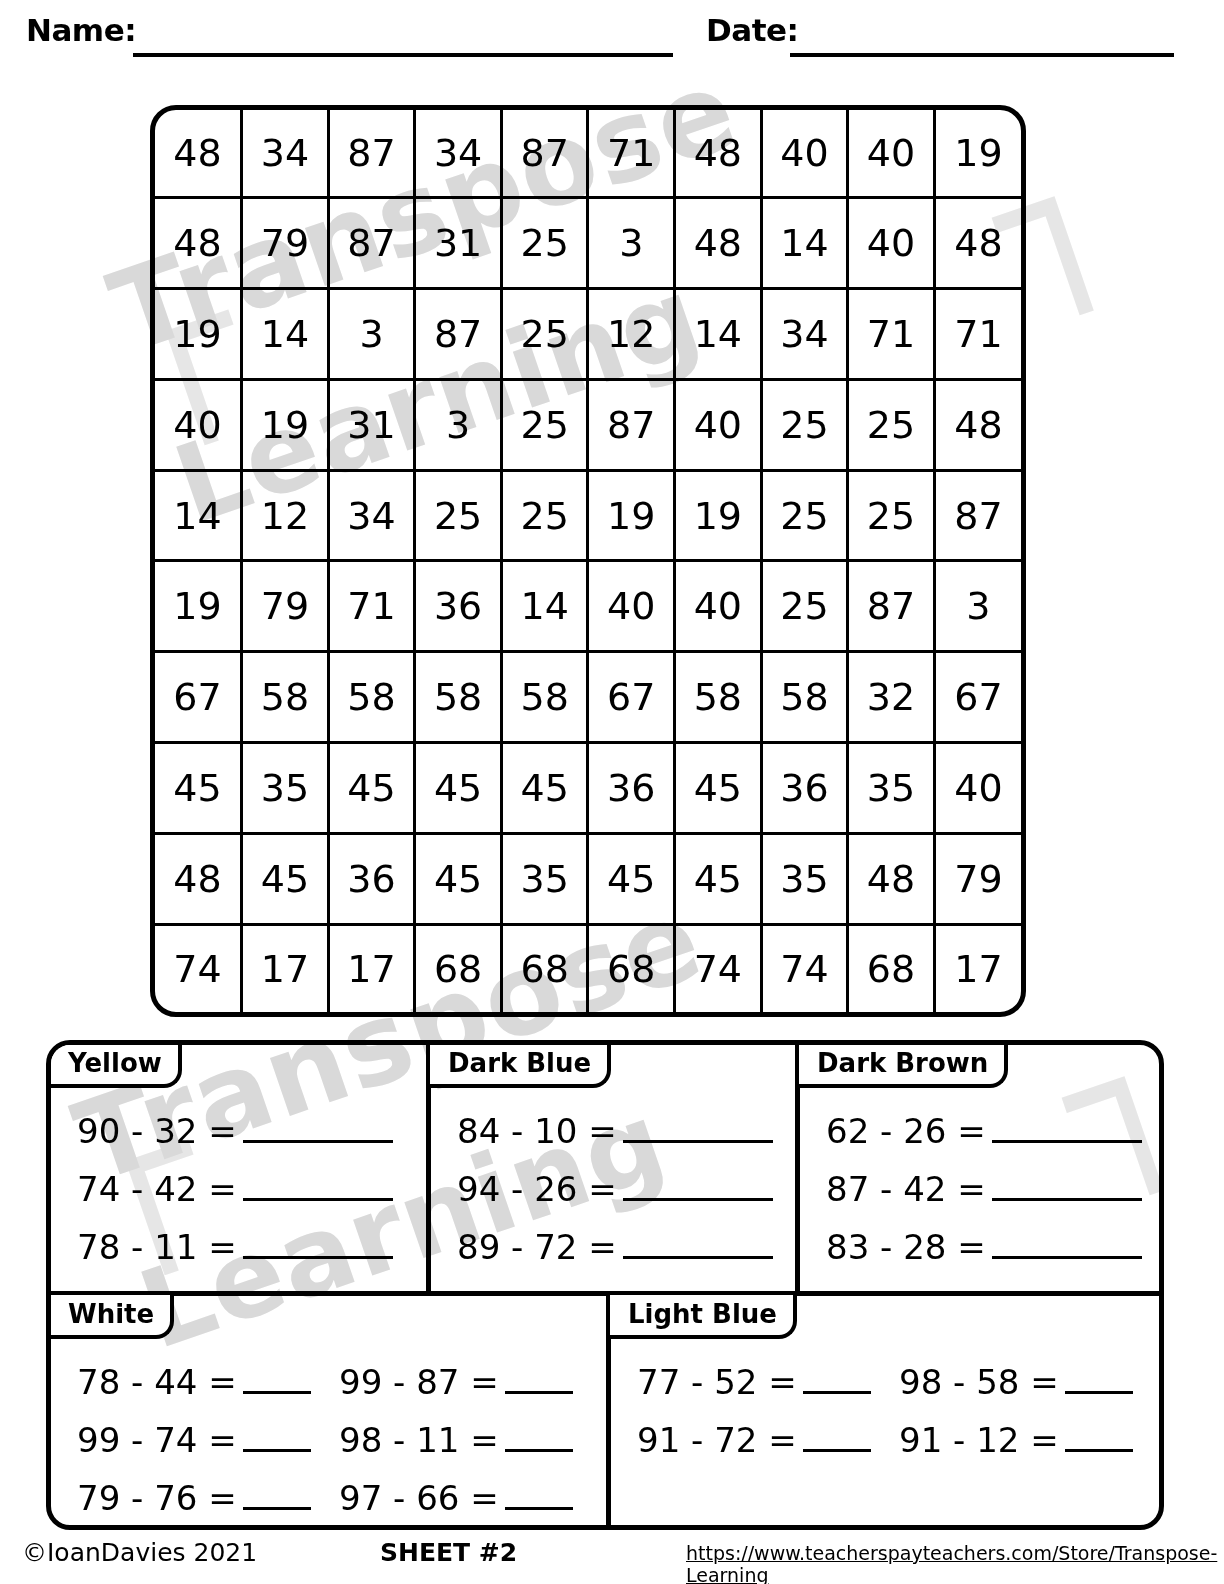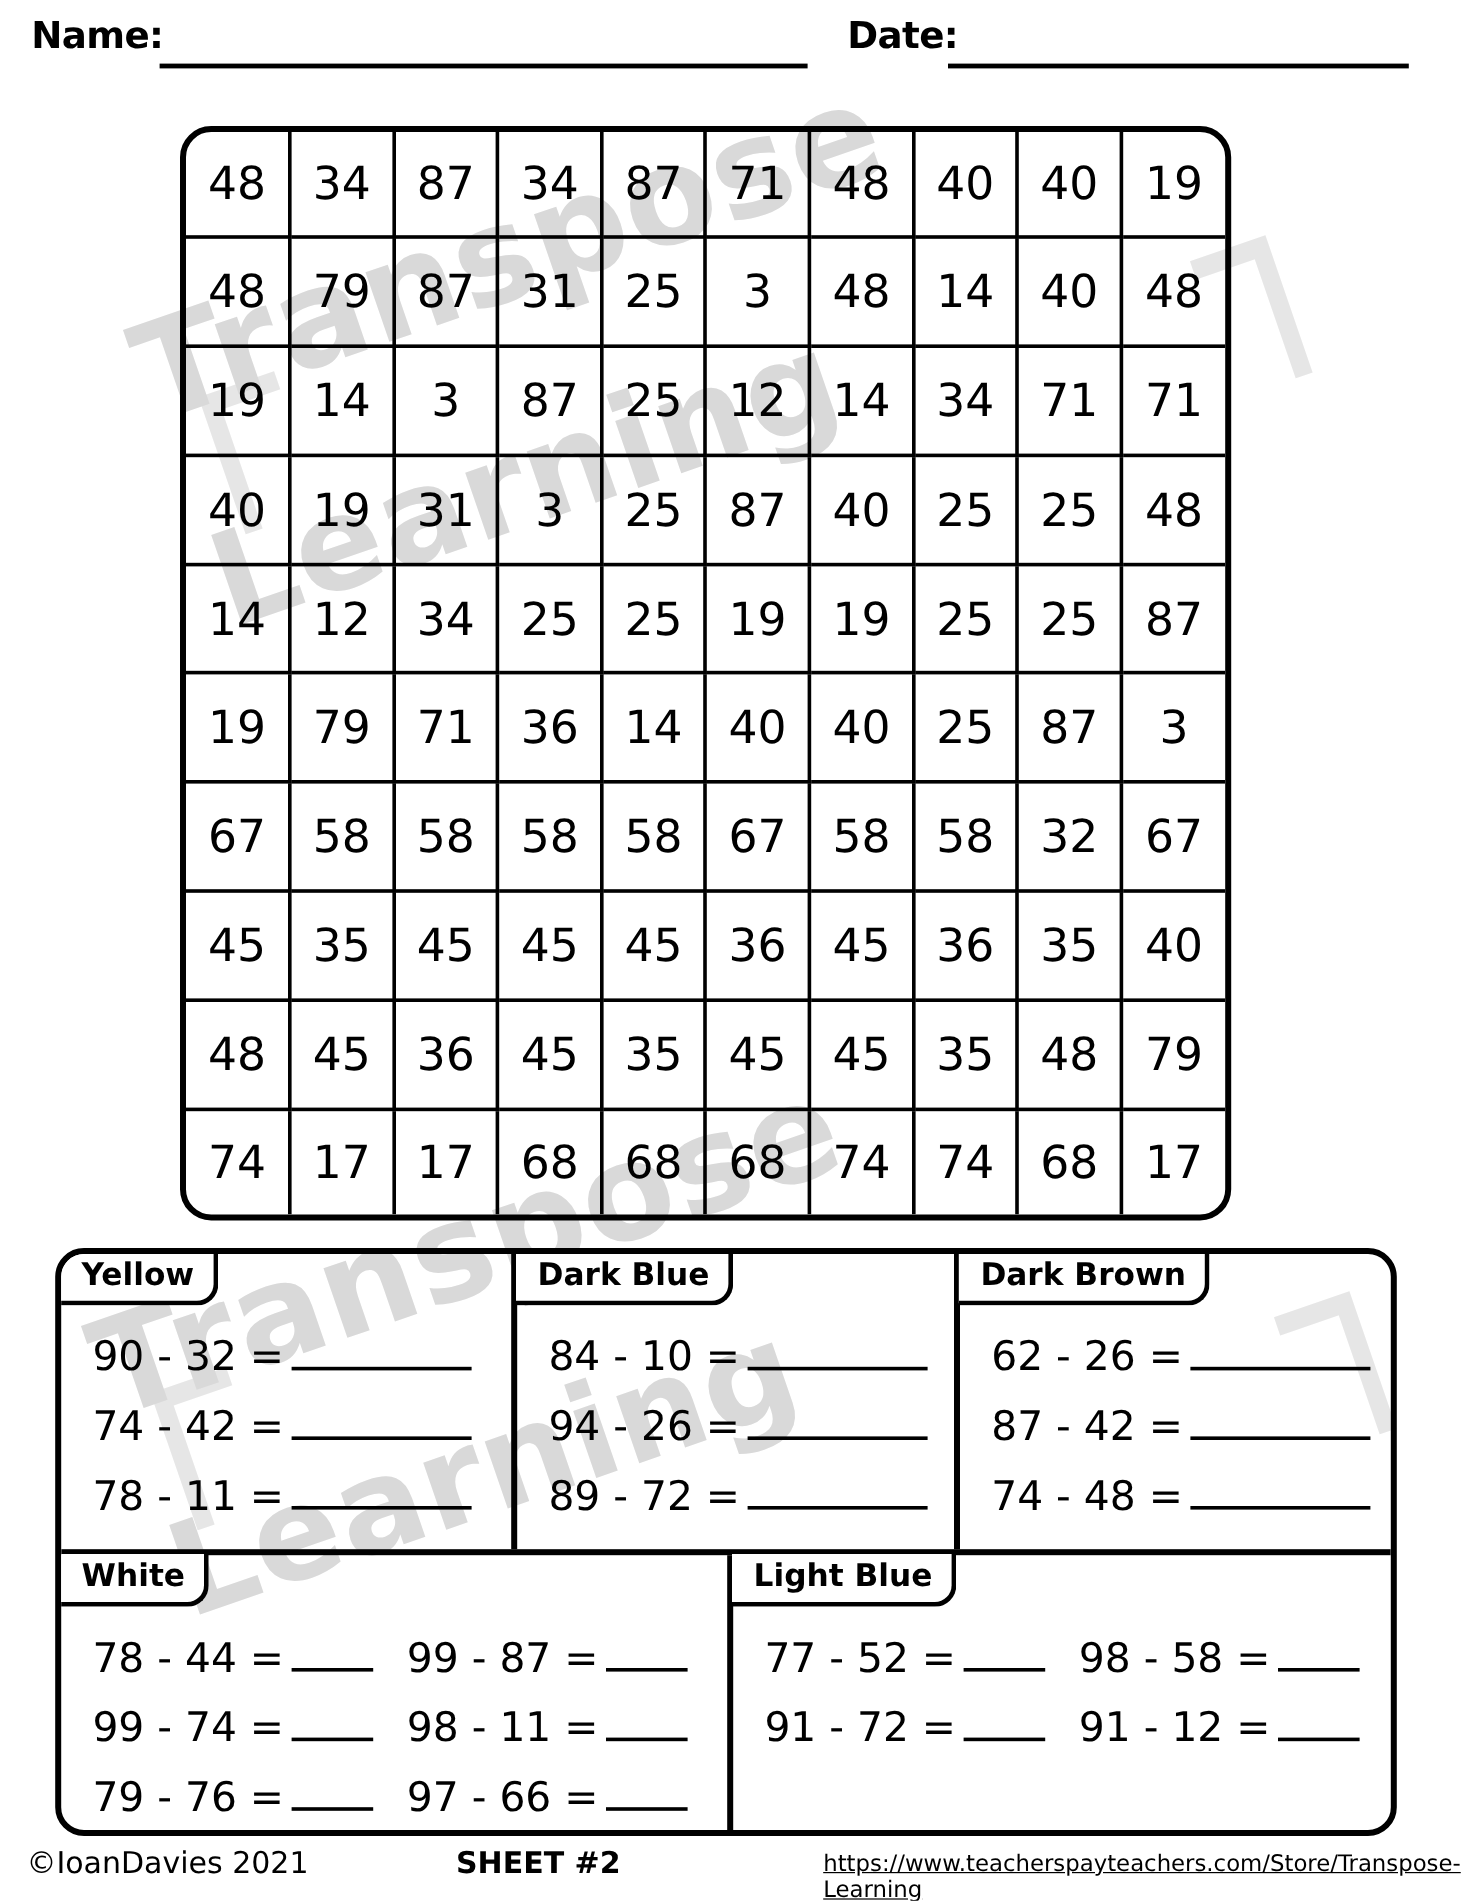--- a/index.html
+++ b/index.html
@@ -444,21 +444,21 @@
           </span>
         </div>
         <div class="problem-row">
           <span class="problem">
             <span class="eq">87 - 42 =</span>
             <span class="blank-long"></span>
           </span>
         </div>
         <div class="problem-row">
           <span class="problem">
-            <span class="eq">74 - 48 =</span>
+            <span class="eq">83 - 28 =</span>
             <span class="blank-long"></span>
           </span>
         </div>
       </div>
     </div>
 
   </div>
 
   <div class="legend-row legend-row-bottom">
 

